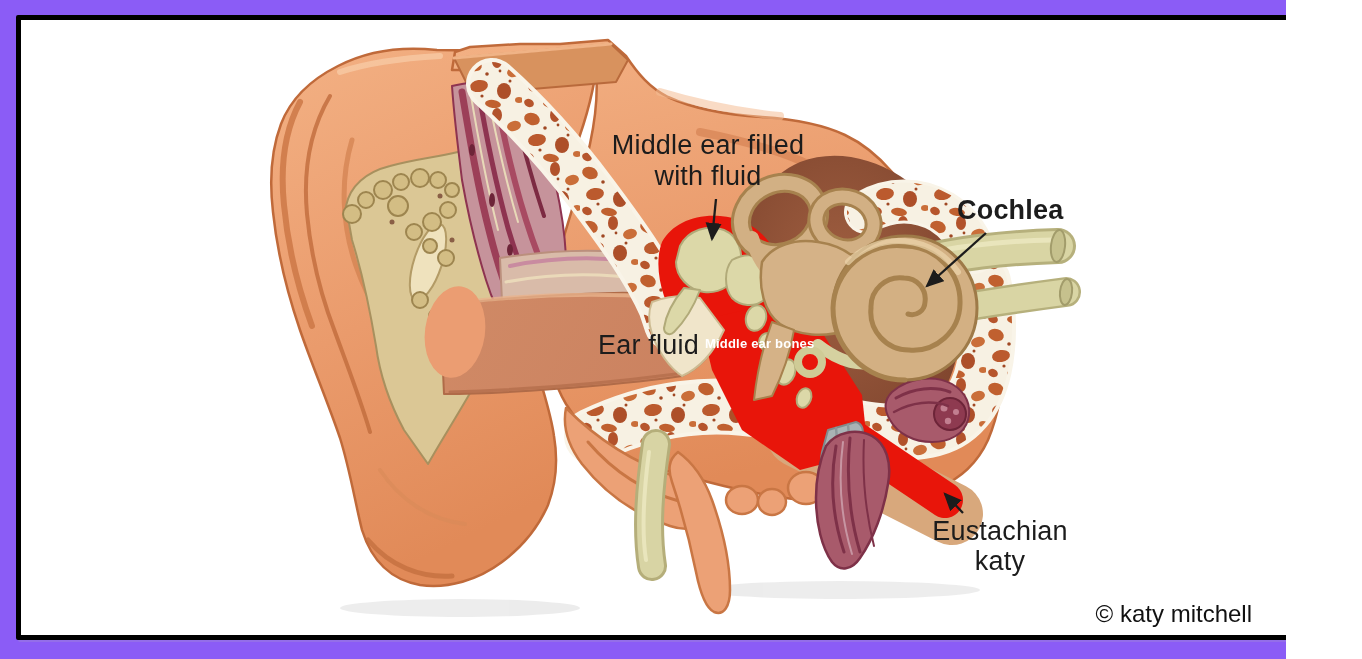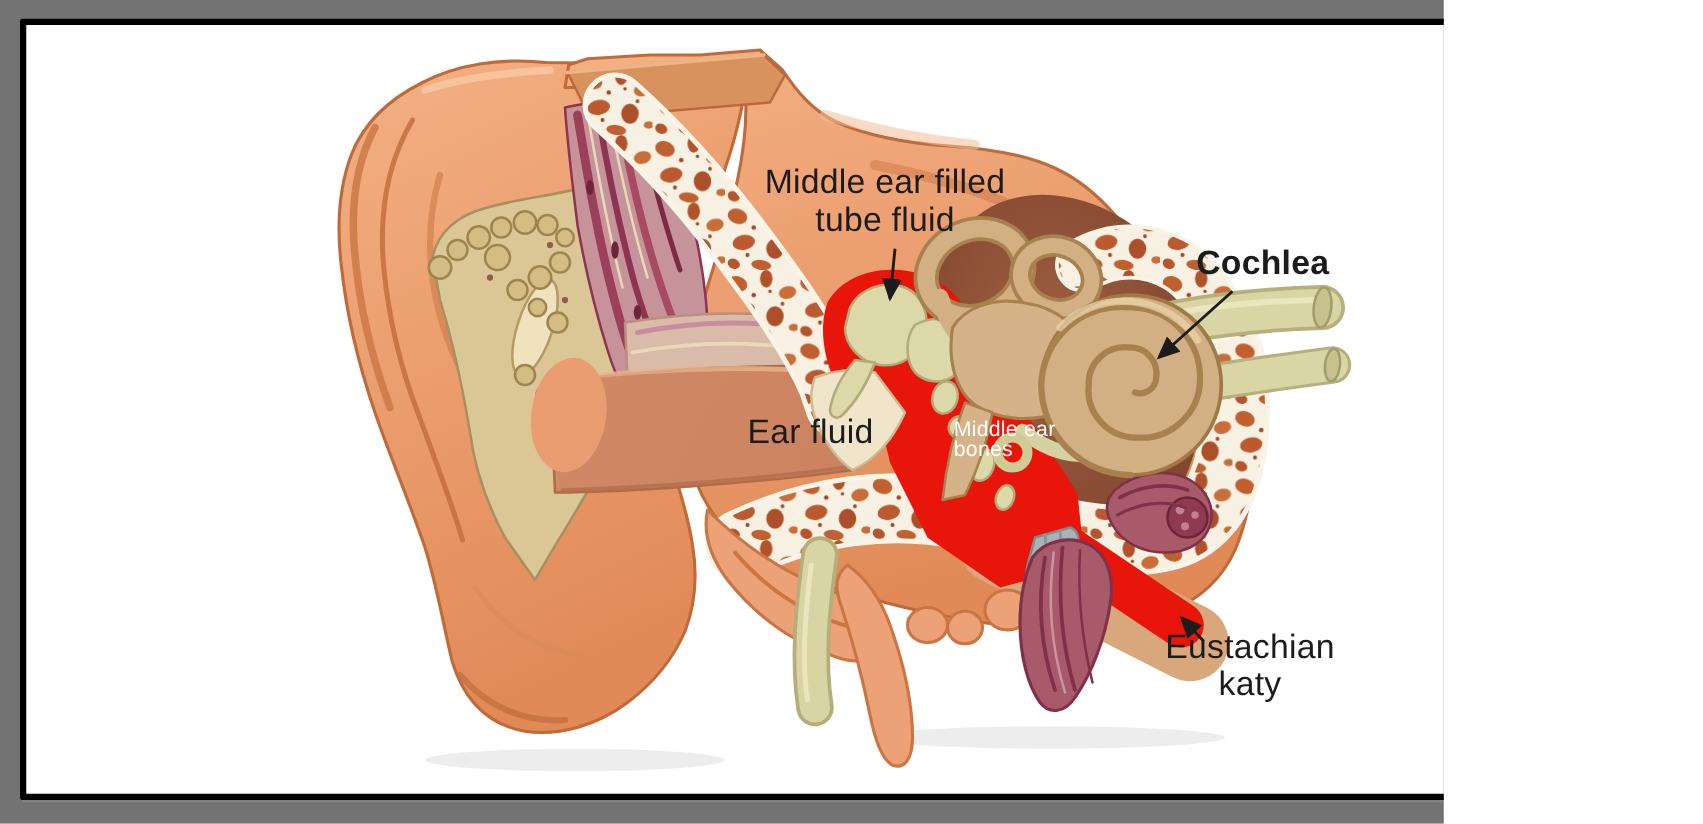--- a/index.html
+++ b/index.html
@@ -1,29 +1,29 @@
 <!DOCTYPE html>
 <html><head>
 <meta charset="utf-8">
 <style>
   html,body{margin:0;padding:0;background:#ffffff;}
-  #screen{position:relative;width:1155px;height:659px;background:#737373;overflow:hidden;
+  #screen{position:relative;width:1286px;height:659px;background:#8b5cf6;overflow:hidden;
           font-family:"Liberation Sans",sans-serif;}
   #frame{position:absolute;left:16px;top:15px;width:1317px;height:615px;
          border:5px solid #000;border-radius:2px;background:#ffffff;box-shadow:2px 2px 0 #bbb3;}
   #art{position:absolute;left:0;top:0;width:1362px;height:659px;}
   .lbl{position:absolute;color:#1c1c1c;font-size:27px;line-height:31px;letter-spacing:.2px;}
   .lbl-center{text-align:center;}
   .lbl span{display:block;}
   #lbl-middle-ear{left:566px;top:130px;width:284px;}
   #lbl-cochlea{left:957px;top:195px;font-weight:bold;}
   #lbl-ear-drum{left:598px;top:330px;}
-  #lbl-bones{left:763px;top:336px;width:110px;color:#ffffff;font-size:17px;
-             font-weight:normal;line-height:16px;letter-spacing:.2px;}
-  #lbl-eustachian{left:916px;top:502px;width:168px;line-height:30px;}
+  #lbl-bones{left:705px;top:336px;width:110px;color:#ffffff;font-size:13px;
+             font-weight:bold;line-height:16px;letter-spacing:.2px;}
+  #lbl-eustachian{left:916px;top:516px;width:168px;line-height:30px;}
   #credit{position:absolute;right:34px;top:600px;color:#111;font-size:24px;}
 </style>
 </head>
 <body>
 
 <div id="screen">
   <div id="frame"></div>
 
   <svg id="art" viewBox="0 0 1362 659" xmlns="http://www.w3.org/2000/svg">
     <defs>
@@ -267,27 +267,28 @@
 
     <g stroke="#1c1c1c" stroke-width="2.3" fill="none">
       <path d="M716,199 L712,239" marker-end="url(#ah)"></path>
       <path d="M986,233 L927,286" marker-end="url(#ah)"></path>
       <path d="M963,513 L945,494" marker-end="url(#ah)"></path>
     </g>
   </svg>
 
   <div class="lbl lbl-center" id="lbl-middle-ear">
     <span>Middle ear filled</span>
-    <span>tube fluid</span>
+    <span>with fluid</span>
   </div>
 
   <div class="lbl" id="lbl-cochlea">Cochlea</div>
 
   <div class="lbl" id="lbl-ear-drum">Ear fluid</div>
 
   <div class="lbl" id="lbl-bones">Middle ear bones</div>
 
   <div class="lbl lbl-center" id="lbl-eustachian">
     <span>Eustachian</span>
     <span>katy</span>
   </div>
 
+  <div id="credit">© katy mitchell</div>
 </div>
 
 </body></html>

